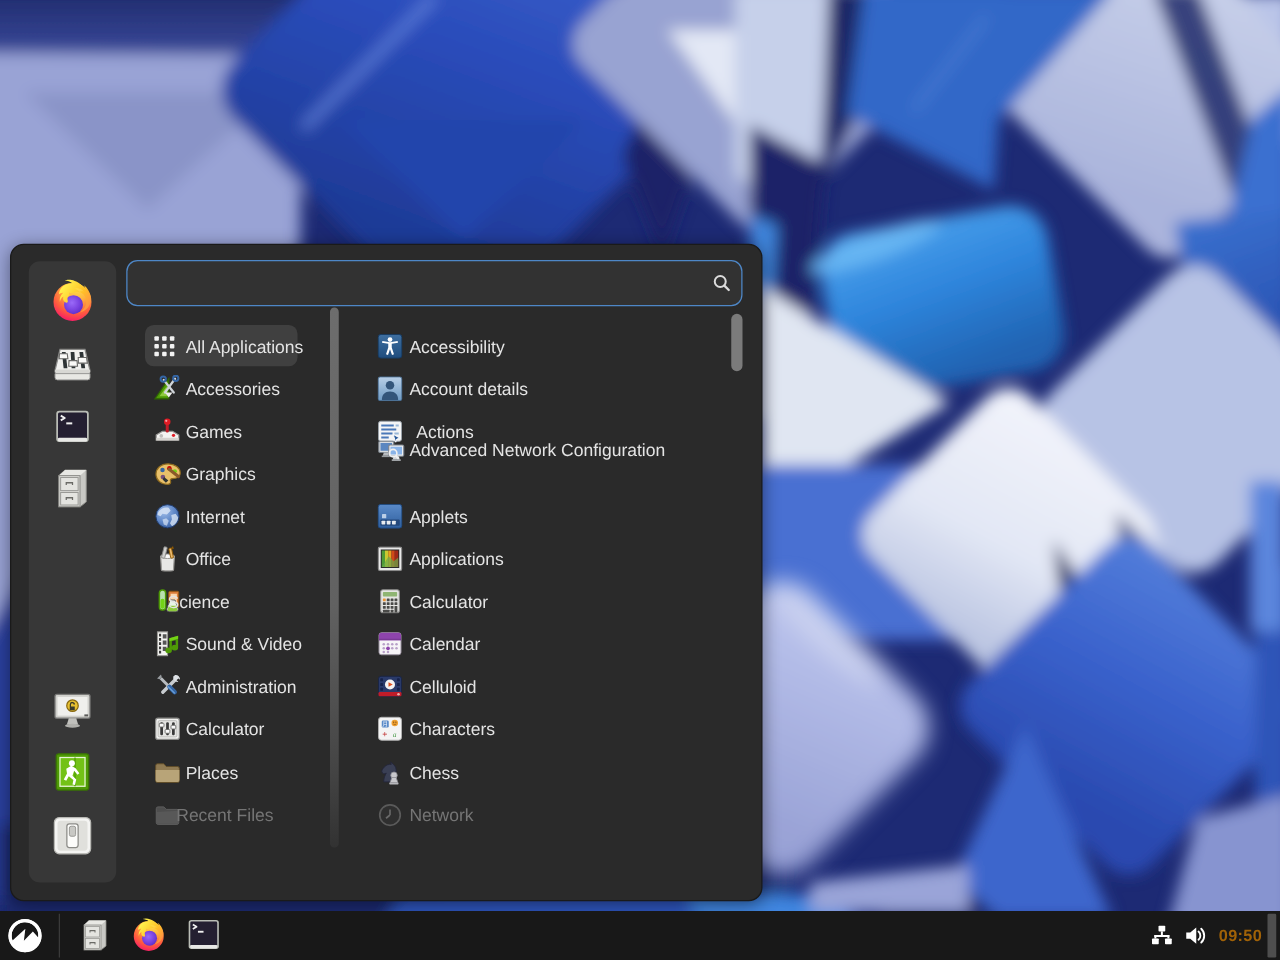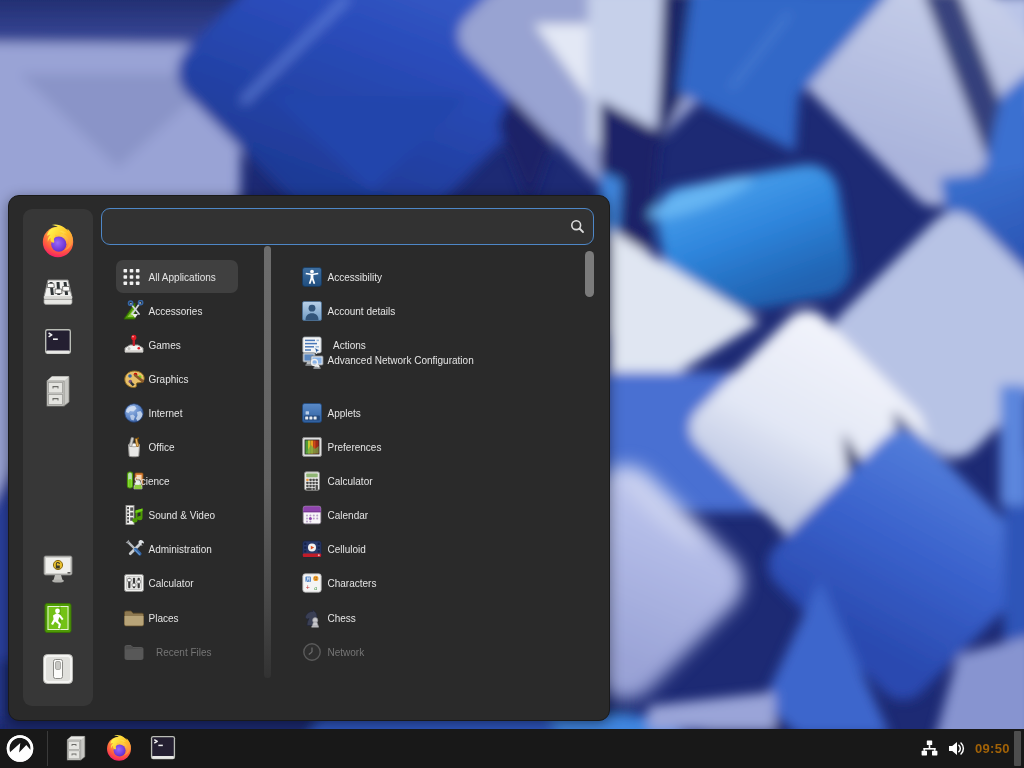--- a/index.html
+++ b/index.html
@@ -8,21 +8,21 @@
 #wall { position:absolute; left:0; top:0; }
 #menu { position:absolute; left:8px; top:195px; width:602px; height:526px;
   background:#2a2a2a; border-radius:11px; border:1px solid #1a1a1a;
   box-shadow:0 3px 14px rgba(0,0,10,0.45); }
 #sidebar { position:absolute; left:23px; top:209px; width:70px; height:497px;
   background:#373737; border-radius:9px; }
 #search { position:absolute; left:101px; top:208px; width:493px; height:37px;
   background:#323232; border:1px solid #4e87c7; border-radius:9px; }
 .row { position:absolute; height:34px; }
 .row .lbl { position:absolute; top:50%; transform:translateY(-50%);
-  font-size:10px; color:#e4e4e4; white-space:nowrap;}
+  font-size:14px; color:#e4e4e4; white-space:nowrap;}
 .row .dim { color:#757575; }
 .row svg, .row .ic { position:absolute; top:50%; transform:translateY(-50%); }
 #sel { position:absolute; left:116px; top:260px; width:122px; height:33px;
   background:#404040; border-radius:7px; }
 #sep { position:absolute; left:264px; top:246px; width:7px; height:432px;
   border-radius:4px;
   background:linear-gradient(to bottom, #6d6d6d 0%, #616161 55%, #454545 85%, #323232 100%); }
 #sbar { position:absolute; left:585px; top:251px; width:9px; height:46px;
   border-radius:4.5px; background:#7b7b7b; }
 #taskbar { position:absolute; left:0; top:729px; width:1024px; height:39px;
@@ -312,21 +312,21 @@
     </span>
     <span class="lbl" style="left:25.5px">Places</span>
   </div>
 <div class="row" style="left:123px;top:634.6px;width:145px">
     <span class="ic" style="left:0">
       <svg width="22" height="22" viewBox="0 0 22 22">
 <path d="M2,6 a1.5,1.5 0 0 1 1.5,-1.5 h4.5 l2,2 h8.5 a1.5,1.5 0 0 1 1.5,1.5 v9 a1.5,1.5 0 0 1 -1.5,1.5 h-15 a1.5,1.5 0 0 1 -1.5,-1.5 Z" fill="#4e4e4e" stroke="#5e5e5e" stroke-width="0.8"></path>
 <path d="M2,8.5 l18,-1 v9 a1.5,1.5 0 0 1 -1.5,1.5 h-15 a1.5,1.5 0 0 1 -1.5,-1.5 Z" fill="#585858"></path>
       </svg>
     </span>
-    <span class="lbl dim" style="left:33px">Recent Files</span>
+    <span class="lbl dim" style="left:18px">Recent Files</span>
   </div>
 <div class="row" style="left:302px;top:259.5px;width:280px">
     <span class="ic" style="left:0">
       <svg width="20" height="20" viewBox="0 0 20 20">
 <defs>
           <linearGradient id="ab" x1="0" y1="0" x2="0" y2="1">
             <stop offset="0" stop-color="#3f6fa0"></stop>
             <stop offset="1" stop-color="#1f4d7e"></stop>
           </linearGradient>
         </defs>
@@ -418,21 +418,21 @@
 <g>
           <rect x="3.4" y="3.4" width="2.6" height="13.2" fill="#4e9a36"></rect>
           <rect x="6" y="3.4" width="2.6" height="13.2" fill="#c8c830"></rect>
           <rect x="8.6" y="3.4" width="2.6" height="13.2" fill="#e8a020"></rect>
           <rect x="11.2" y="3.4" width="2.6" height="13.2" fill="#d04818"></rect>
           <rect x="13.8" y="3.4" width="2.8" height="13.2" fill="#a02818"></rect>
         </g>
 <polygon points="3.4,16.6 9,8 13,12 16.6,9 16.6,16.6" fill="#6aaa4a" opacity="0.7"></polygon>
       </svg>
     </span>
-    <span class="lbl" style="left:25.5px">Preferences</span>
+    <span class="lbl" style="left:25.5px">Applications</span>
   </div>
 <div class="row" style="left:302px;top:464.1px;width:280px">
     <span class="ic" style="left:0">
       <svg width="20" height="20" viewBox="0 0 20 20">
 <rect x="2.5" y="0.8" width="15" height="18.4" rx="1.8" fill="#e6e6e4" stroke="#8a8a88" stroke-width="0.9"></rect>
 <rect x="4.3" y="2.6" width="11.4" height="3.6" rx="0.6" fill="#8fb573"></rect>
 <g fill="#e8943a">
           <rect x="4.3" y="7.8" width="2.3" height="2.1" rx="0.4"></rect>
         </g>
 <g fill="#4a4a48">

